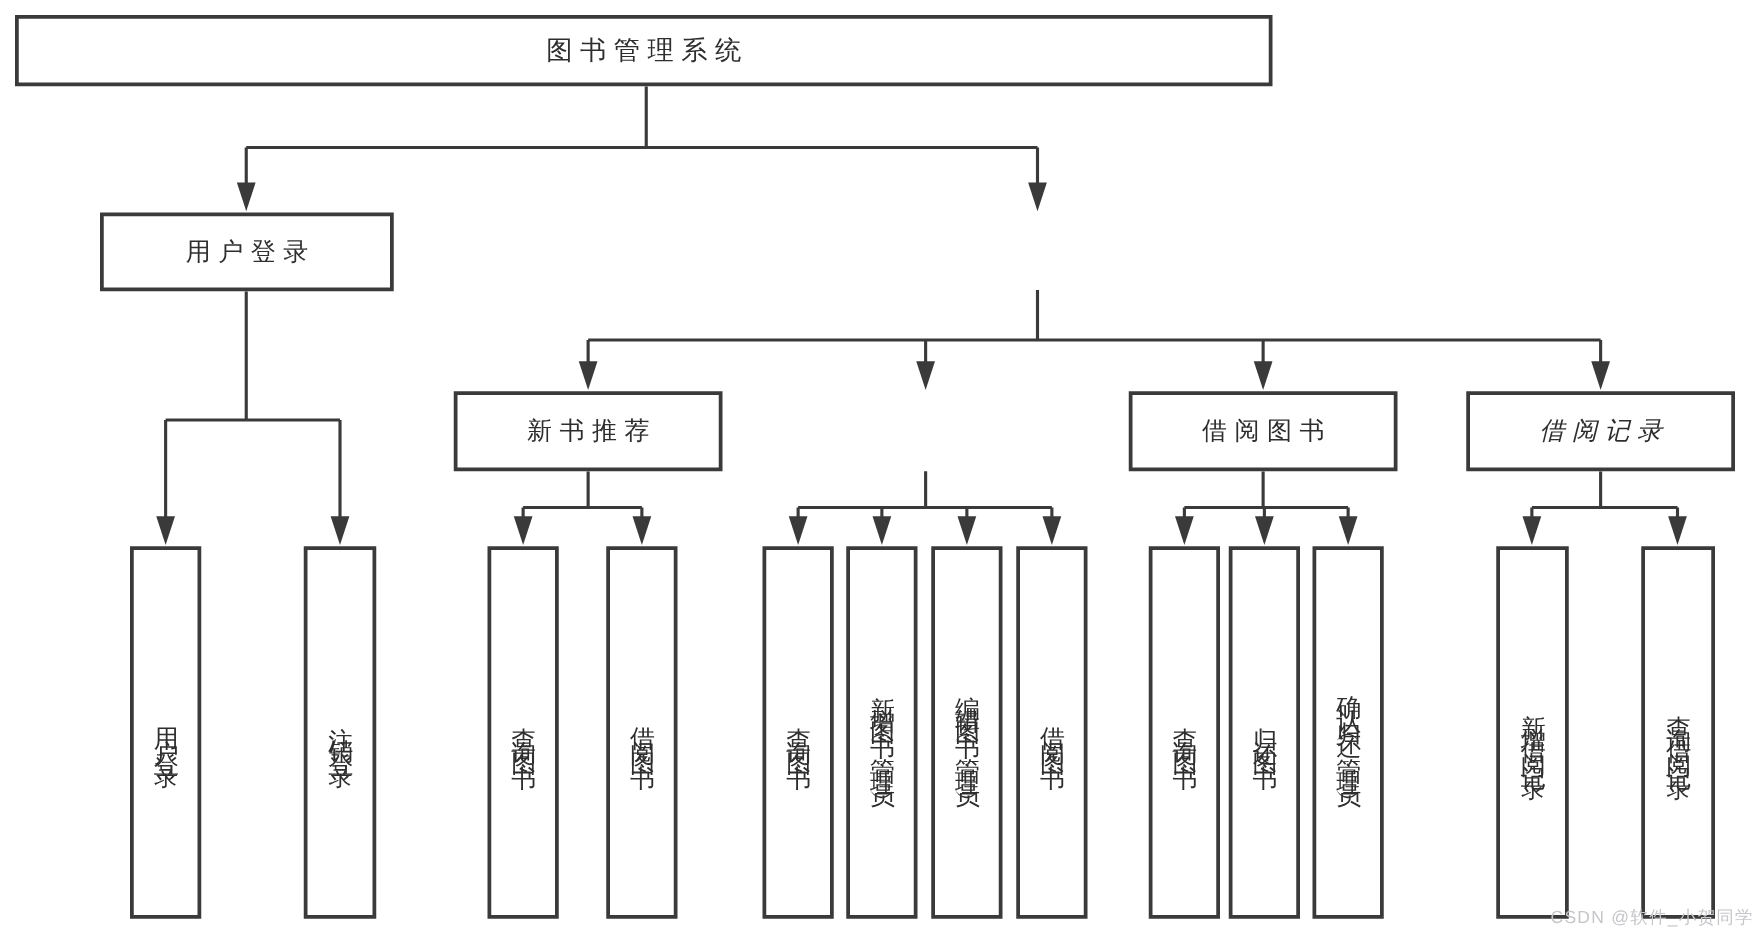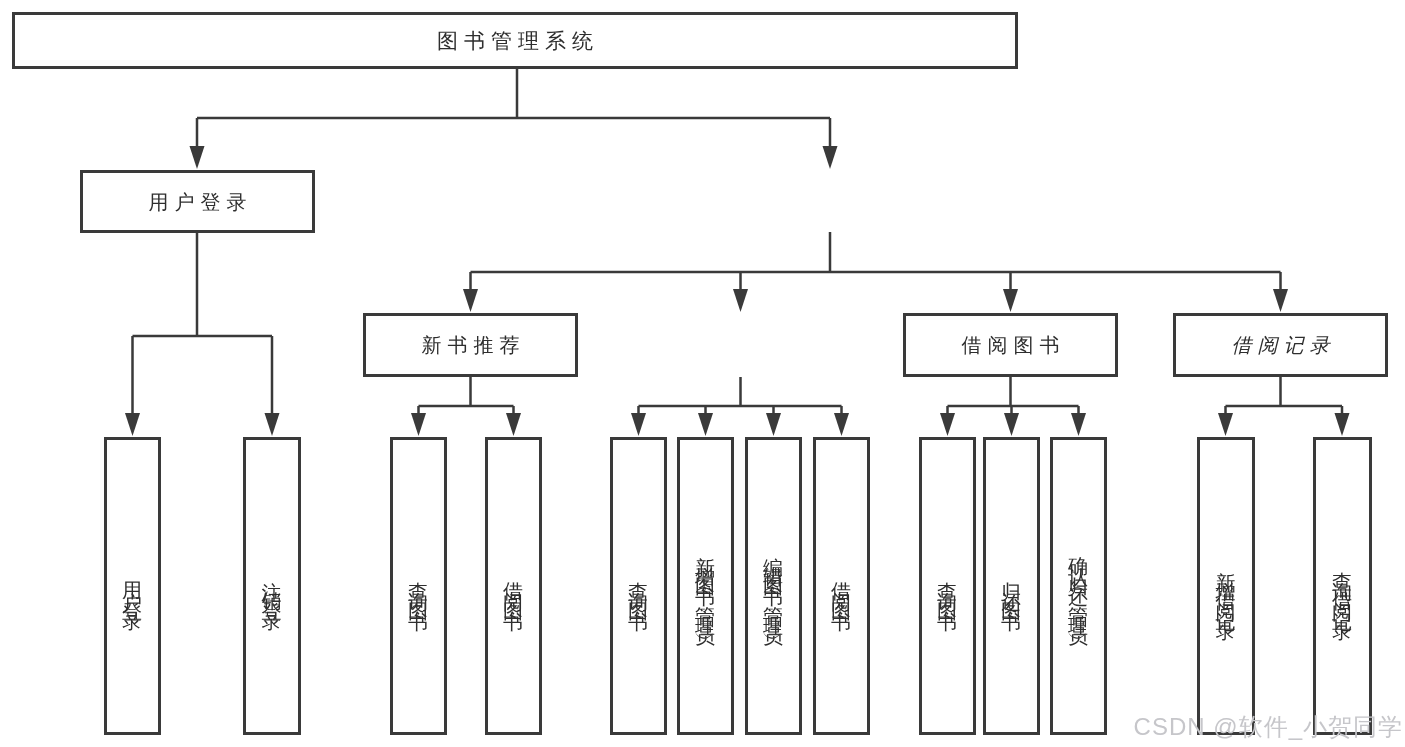--- a/index.html
+++ b/index.html
@@ -87,21 +87,21 @@
   .n-c4 { left: 813px; }
   .n-d1 { left: 919px; }
   .n-d2 { left: 983px; }
   .n-d3 { left: 1050px; }
   .n-e1 { left: 1197px; width: 58px; }
   .n-e2 { left: 1313px; width: 59px; }
   .watermark {
     position: absolute;
     right: 2px;
     bottom: 4px;
-    font-size: 24px;
+    font-size: 14px;
     color: var(--watermark);
     letter-spacing: 1px;
     z-index: 5;
     white-space: nowrap;
   }
 </style>
 </head>
 <body>
 
 <div class="canvas">

